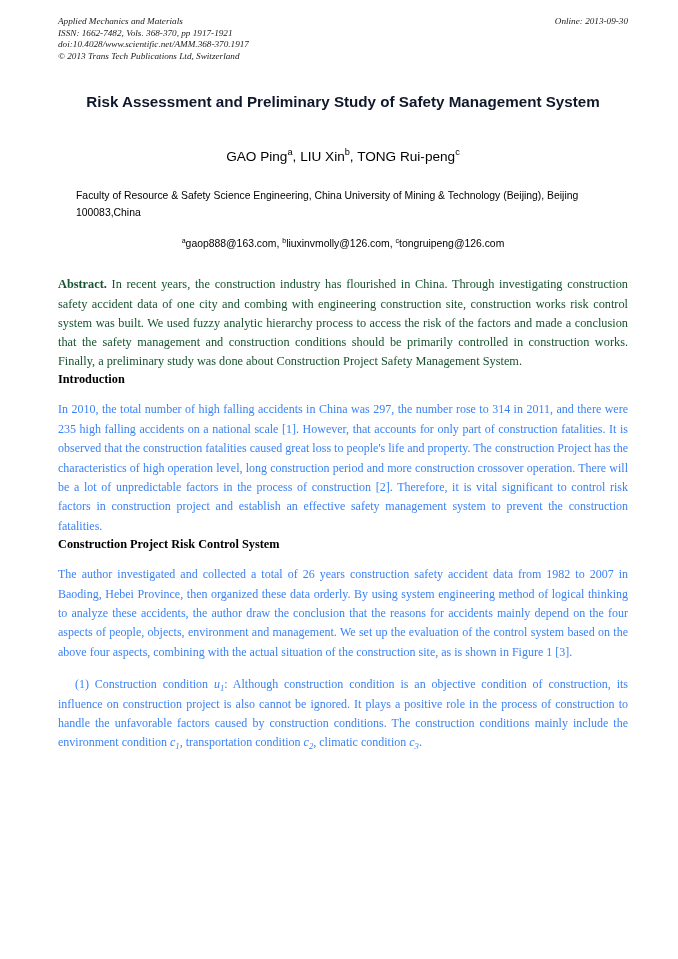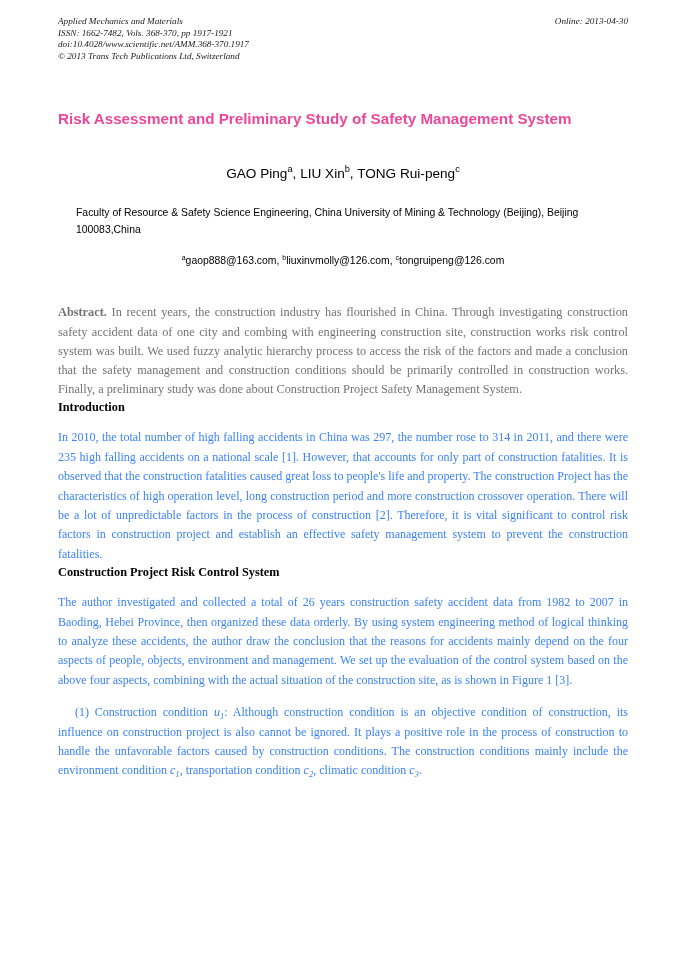--- a/index.html
+++ b/index.html
@@ -48,22 +48,23 @@
     font-size: 9.2px;
     white-space: nowrap;
   }
 
   
   .title {
     font-family: "Liberation Sans", sans-serif;
     font-weight: bold;
     font-size: 15.2px;
     line-height: 20px;
-    margin-top: 47px;
-    color: #ec4899;
+    text-align: center;
+    margin-top: 30px;
+    color: #0f172a;
   }
   .title .t-line { display: block; }
 
   
   .authors {
     font-family: "Liberation Sans", sans-serif;
     font-size: 13.6px;
     text-align: center;
     margin-top: 37px;
     color: #000;
@@ -104,22 +105,22 @@
   .keywords .kw-label {
     font-weight: bold;
   }
 
   
   .abstract {
     font-family: "Liberation Serif", serif;
     font-size: 12.3px;
     line-height: 19.2px;
     text-align: justify;
-    margin-top: 37px;
-    color: #737373;
+    margin-top: 26px;
+    color: #14532d;
   }
   .abstract .ab-label { font-weight: bold; }
 
   
   .section { }
   .section-heading {
     font-family: "Liberation Serif", serif;
     font-weight: bold;
     font-size: 12.3px;
     line-height: 16px;
@@ -149,21 +150,21 @@
 <body>
 
 <div class="page">
   <div class="content">
 
     <div class="journal-header">
       <div class="hdr-line">Applied Mechanics and Materials</div>
       <div class="hdr-line">ISSN: 1662-7482, Vols. 368-370, pp 1917-1921</div>
       <div class="hdr-line">doi:10.4028/www.scientific.net/AMM.368-370.1917</div>
       <div class="hdr-line">© 2013 Trans Tech Publications Ltd, Switzerland</div>
-      <div class="online-date">Online: 2013-04-30</div>
+      <div class="online-date">Online: 2013-09-30</div>
     </div>
 
     <div class="title">
       <span class="t-line">Risk Assessment and Preliminary Study of Safety Management System</span>
     </div>
 
     <div class="authors">
       <span>GAO Ping</span><sup class="marker">a</sup><span>, </span><span>LIU Xin</span><sup class="marker">b</sup><span>, </span><span>TONG Rui-peng</span><sup class="marker">c</sup>
     </div>
 

